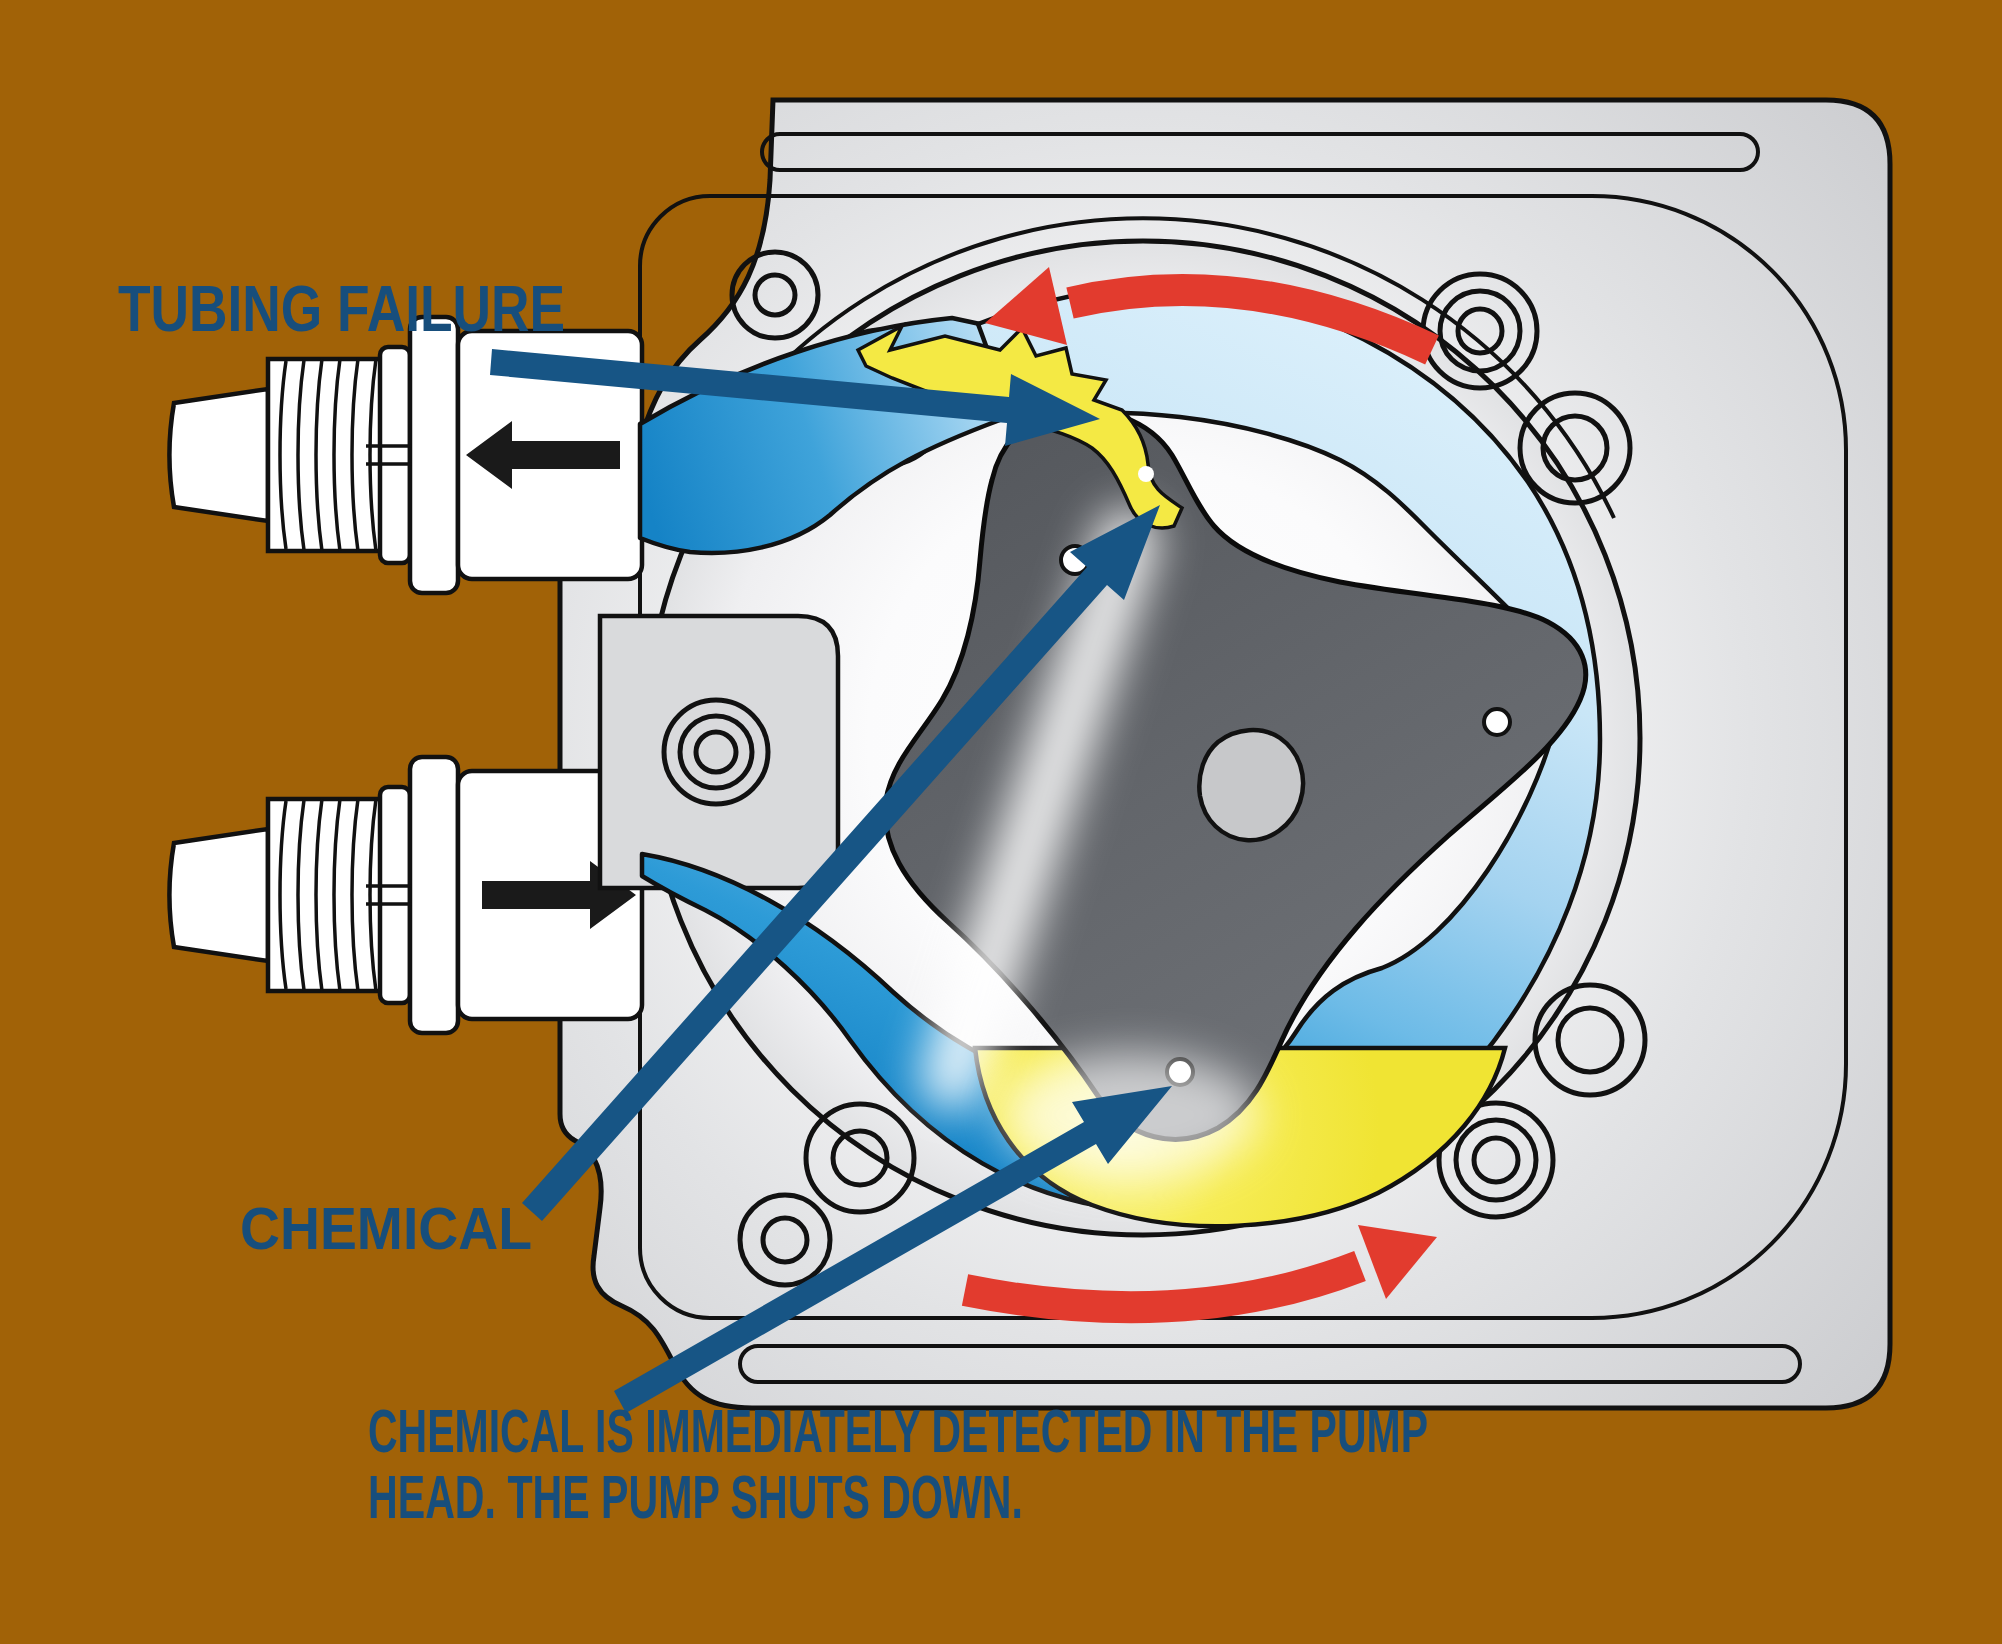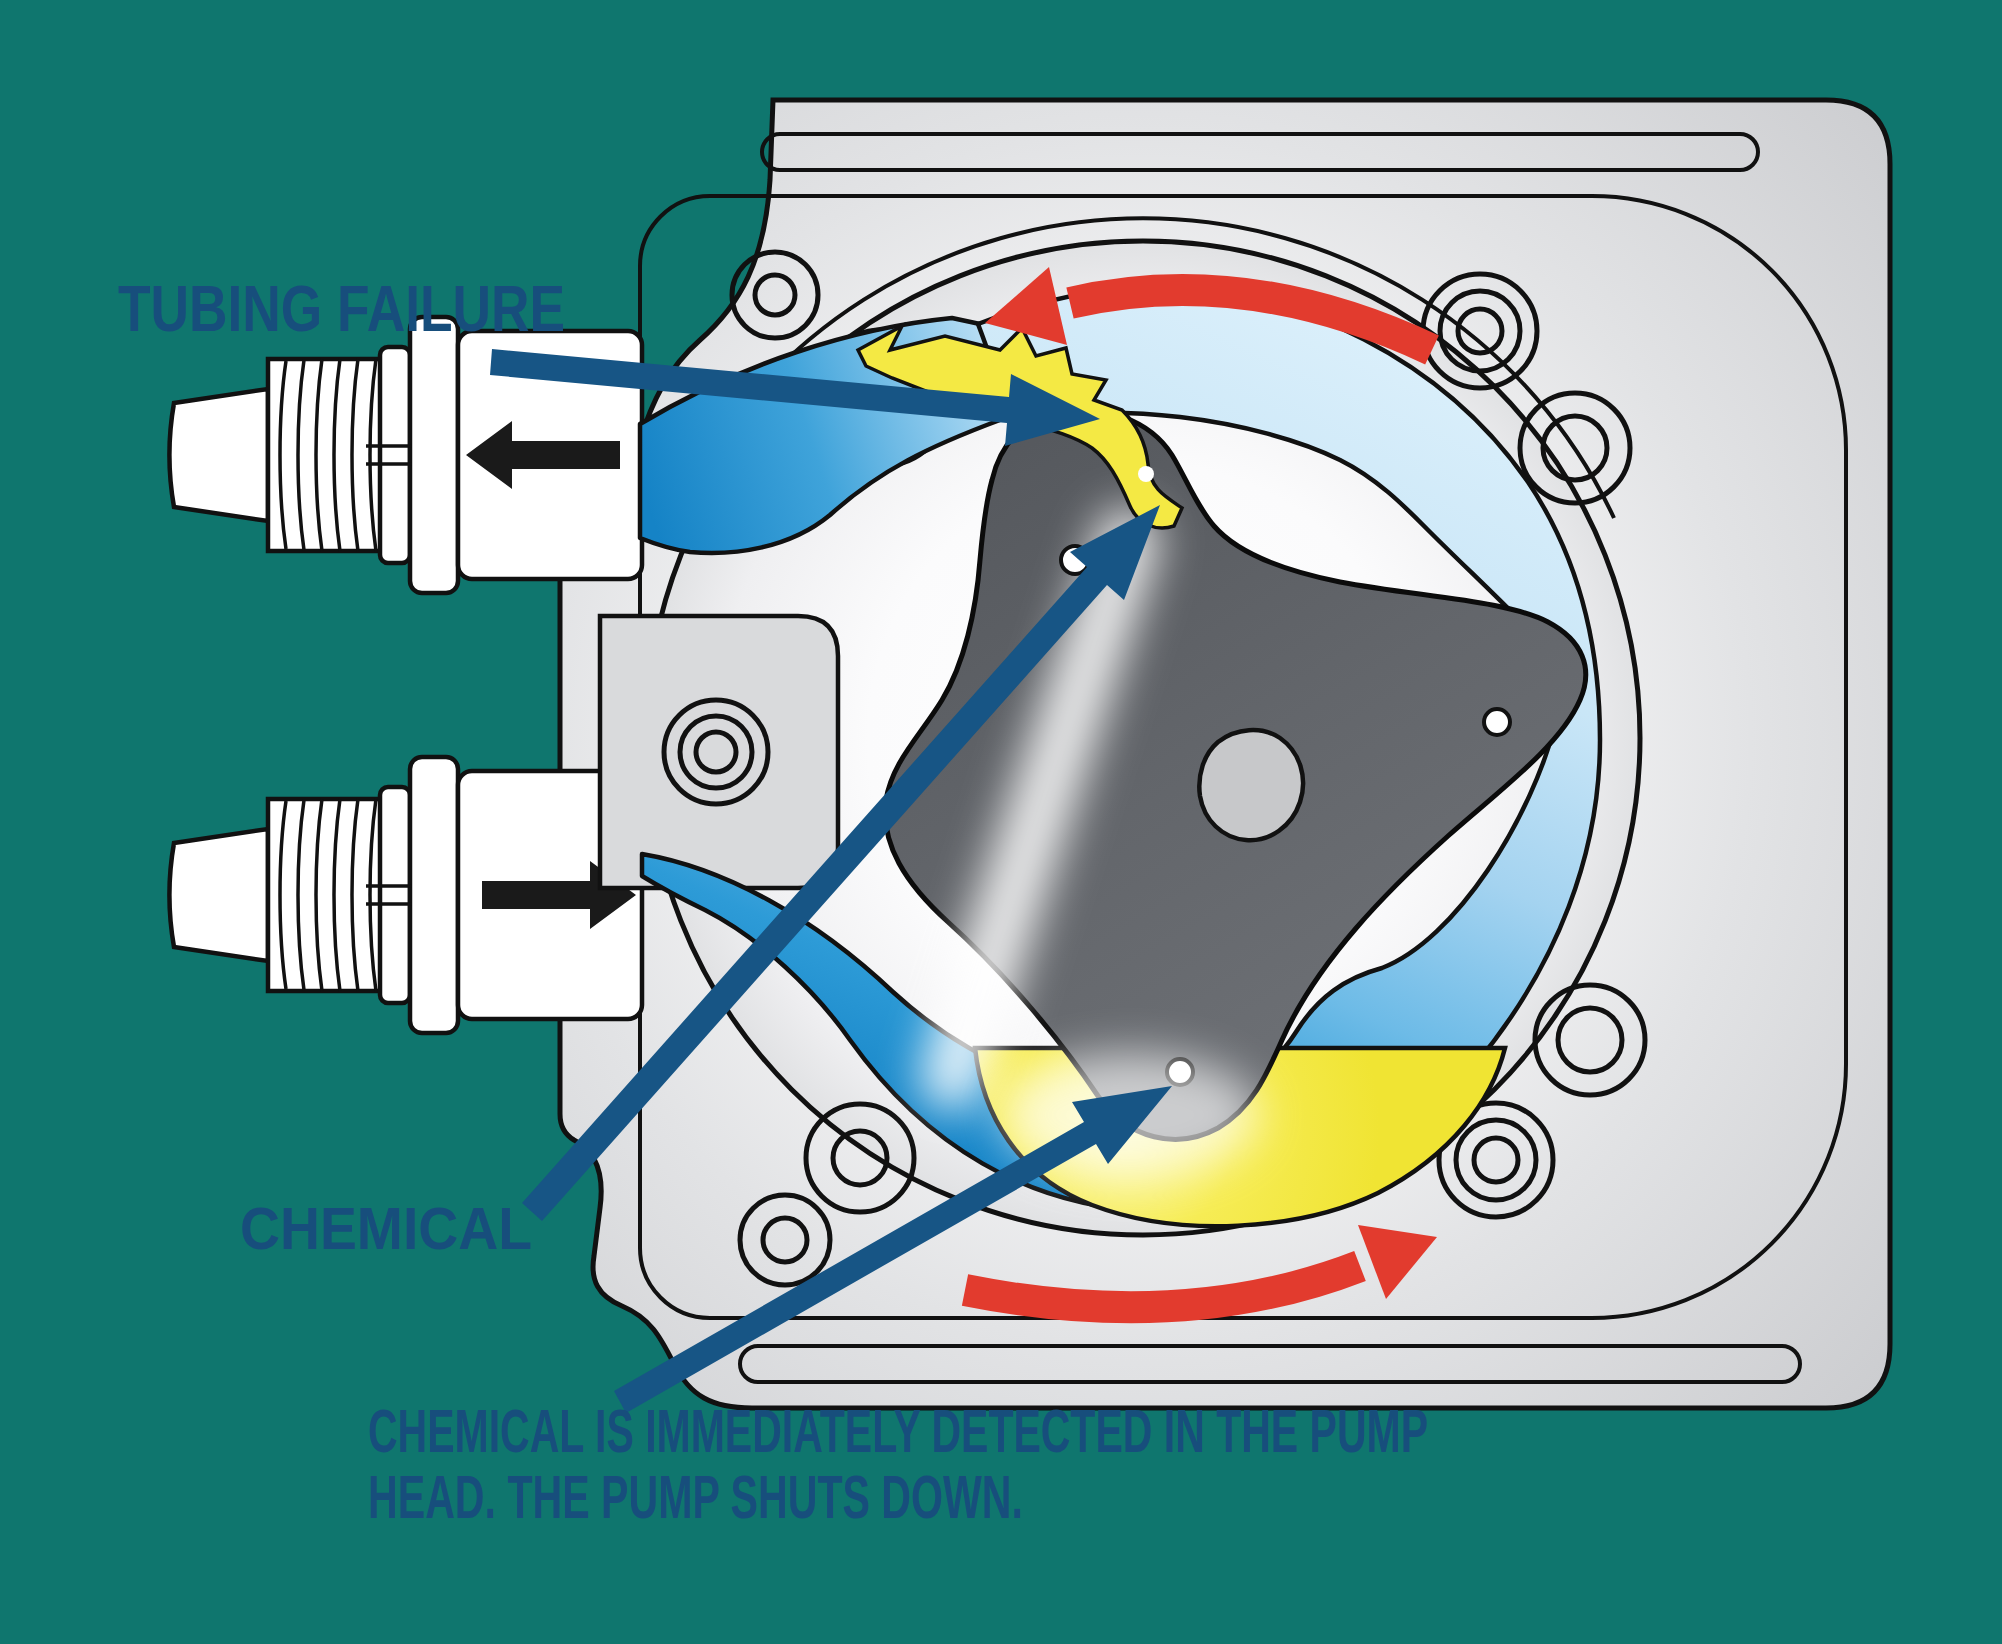--- a/index.html
+++ b/index.html
@@ -1,16 +1,16 @@
 <!DOCTYPE html>
 <html><head>
 <meta charset="utf-8">
 <style>
   html,body{margin:0;padding:0;background:#ffffff;}
-  .stage{width:2002px;height:1644px;position:relative;background:#0f766e;}
+  .stage{width:2002px;height:1644px;position:relative;background:#a16207;}
   svg{display:block;}
   .lbl{
     font-family:"Liberation Sans","DejaVu Sans",sans-serif;
     font-weight:bold;
     fill:#174e7c;
   }
 </style>
 </head>
 <body>
 

